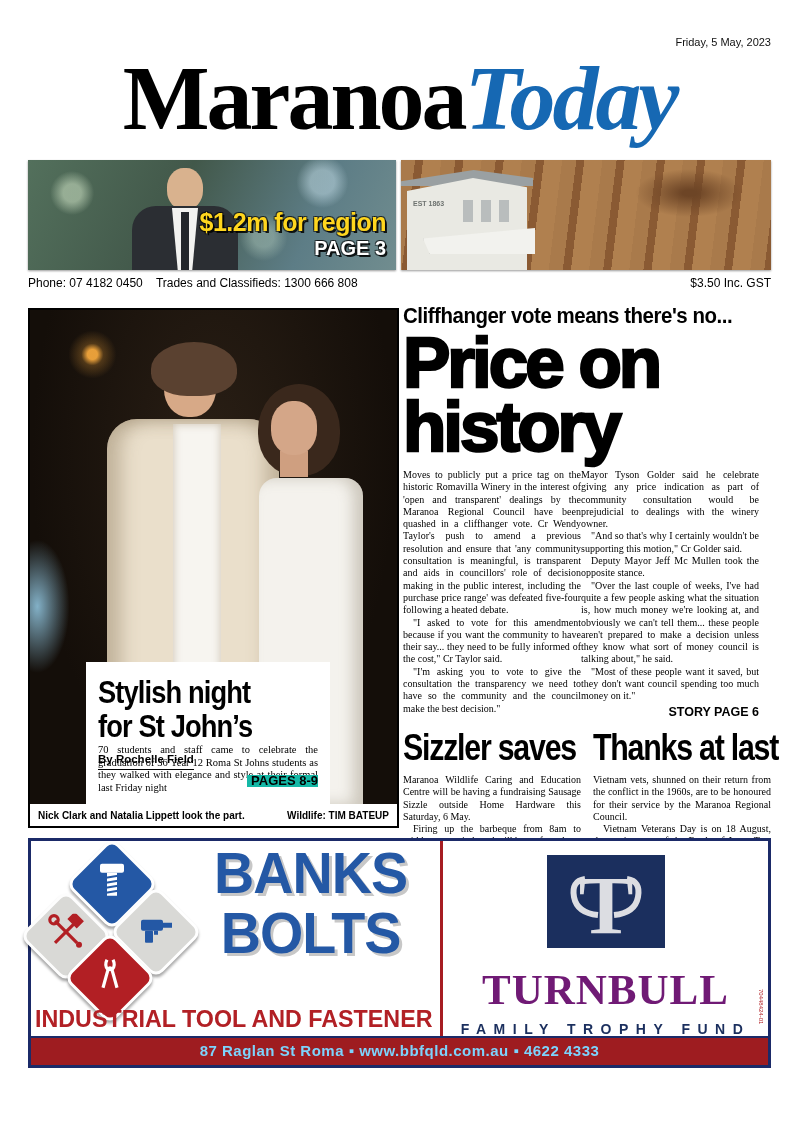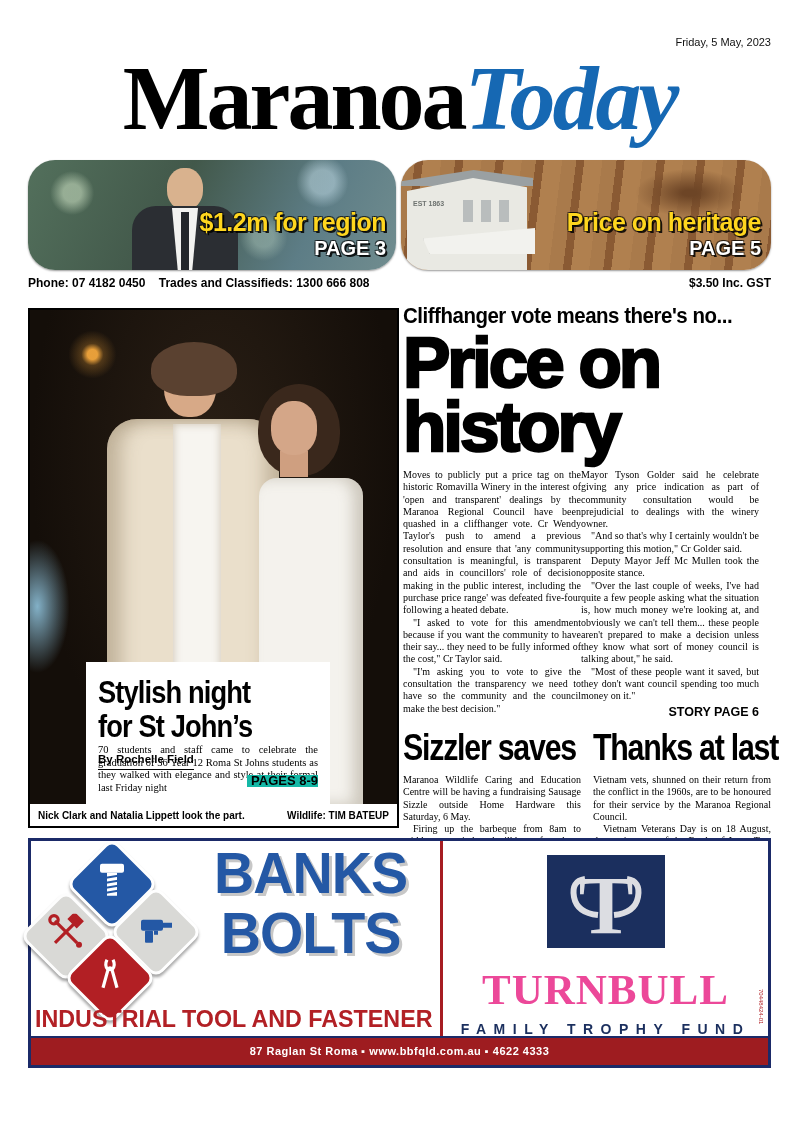--- a/index.html
+++ b/index.html
@@ -8,21 +8,21 @@
 
   
   .date{position:absolute;top:36px;right:28px;font-size:11px;color:#111;}
   .masthead{position:absolute;top:50px;left:0;width:799px;text-align:center;
             font-family:"Liberation Serif",serif;font-weight:bold;font-size:92px;line-height:96px;
             letter-spacing:-3px;white-space:nowrap;z-index:3;}
   .masthead .m2{color:#1668b3;font-style:italic;}
 
   
   .teasers{position:absolute;top:160px;left:28px;width:743px;height:110px;display:flex;gap:5px;z-index:2;}
-  .teaser{position:relative;overflow:hidden;height:110px;box-shadow:0 1px 2px rgba(0,0,0,.4);border-radius:27px;}
+  .teaser{position:relative;overflow:hidden;height:110px;box-shadow:0 1px 2px rgba(0,0,0,.4);}
   .teaser-left{width:368px;background:
      radial-gradient(circle at 12% 30%,rgba(210,230,200,.55) 0 9px,transparent 22px),
      radial-gradient(circle at 80% 20%,rgba(200,225,235,.5) 0 12px,transparent 26px),
      radial-gradient(circle at 64% 70%,rgba(190,215,200,.4) 0 10px,transparent 24px),
      linear-gradient(115deg,#53705c 0%,#42584a 40%,#5d7d86 75%,#718d8f 100%);}
   .teaser-right{width:370px;background:
      radial-gradient(ellipse 90px 40px at 78% 30%,#6d4526 0 8%,transparent 60%),
      repeating-linear-gradient(97deg,#a97a4b 0 14px,#8a5a33 14px 22px,#b0804f 22px 40px);}
   .man{position:absolute;left:92px;top:8px;width:130px;height:102px;filter:blur(.4px);}
   .man .head{position:absolute;left:47px;top:0;width:36px;height:42px;background:#d9b28e;border-radius:46%;}
@@ -40,21 +40,21 @@
   .bldg .win{position:absolute;width:10px;height:22px;background:#b9bdbd;top:34px;}
   .bldg .est{position:absolute;left:12px;top:34px;font-size:7px;font-weight:bold;color:#6e7370;line-height:8px;}
   .t-text{position:absolute;right:10px;bottom:10px;text-align:right;z-index:2;}
   .t-title{font-size:25px;font-weight:bold;color:#ffd61e;letter-spacing:-0.5px;
            text-shadow:2px 2px 0 rgba(0,0,0,.85),-1px -1px 0 rgba(0,0,0,.55),1px -1px 0 rgba(0,0,0,.55),-1px 1px 0 rgba(0,0,0,.55);}
   .t-page{font-size:20px;font-weight:bold;color:#fff;
           text-shadow:2px 2px 0 rgba(0,0,0,.85),-1px -1px 0 rgba(0,0,0,.55),1px -1px 0 rgba(0,0,0,.55),-1px 1px 0 rgba(0,0,0,.55);}
 
   
   .infobar{position:absolute;top:276px;left:28px;width:743px;display:flex;justify-content:space-between;
-           font-size:12px;font-weight:bold;white-space:pre;gap:15px;}
+           font-size:12px;font-weight:normal;white-space:pre;gap:15px;}
 
   
   .photo-box{position:absolute;left:28px;top:308px;width:367px;border:2px solid #000;background:#fff;}
   .photo{position:relative;height:494px;overflow:hidden;background:
      radial-gradient(circle at 17% 9%,rgba(242,166,60,.95) 0 5px,rgba(242,166,60,.25) 11px,transparent 24px),
      radial-gradient(ellipse 46px 95px at 2% 60%,rgba(150,205,232,.85),transparent 70%),
      radial-gradient(ellipse at 50% 30%,#2a1f15 0%,#140e09 70%);}
   .photo div{position:absolute;}
   .guy-hair{left:33%;top:6.5%;width:86px;height:54px;background:#5a4130;border-radius:50% 50% 42% 42%;}
   .guy-face{left:36.5%;top:9.5%;width:52px;height:60px;background:#d7a987;border-radius:46%;}
@@ -100,21 +100,21 @@
   .last-line{position:relative;}
   .last-line .story-inline{position:absolute;right:0;bottom:0;font-family:"Liberation Sans",sans-serif;
               font-size:12.5px;font-weight:bold;background:#fff;padding-left:4px;}
 
   
   .adblock{position:absolute;left:28px;top:838px;width:743px;border:3px solid #1b2a68;box-sizing:border-box;background:#fff;}
   .ads-row{position:relative;height:195px;display:flex;}
   .ad-banks{position:relative;width:409px;}
   .ad-divider{width:3px;background:#a61d22;}
   .ad-turnbull{position:relative;flex:1;text-align:center;}
-  .ad-footer{height:27px;background:#9e1c20;border-top:2px solid #1b2a68;color:#ffffff;font-size:11px;
+  .ad-footer{height:27px;background:#9e1c20;border-top:2px solid #1b2a68;color:#7dd3fc;font-size:15px;
              font-weight:bold;text-align:center;line-height:26px;letter-spacing:.5px;}
 
   .diamond{position:absolute;width:60px;height:60px;transform:rotate(45deg);border-radius:10px;
            border:3px solid #fff;box-shadow:2px 2px 3px rgba(0,0,0,.35);}
   .diamond svg{transform:rotate(-45deg);position:absolute;left:9px;top:9px;}
   .d-top{left:48px;top:10px;background:#2458a5;}
   .d-left{left:2px;top:62px;background:#d9d9d6;border-color:#fdfdfd;}
   .d-right{left:92px;top:58px;background:#d9d9d6;}
   .d-bottom{left:46px;top:104px;background:#b21f24;}
   .bb-text{position:absolute;left:162px;top:2px;right:2px;text-align:center;color:#2458a5;
@@ -122,21 +122,21 @@
            text-shadow:3px 3px 0 #c7c7c7;transform:scaleX(.96);transform-origin:left;}
   .bb-tag{position:absolute;left:4px;right:4px;top:164px;text-align:center;color:#b22025;
           font-size:24px;font-weight:bold;letter-spacing:0;transform:scaleX(.97);transform-origin:left;white-space:nowrap;}
   .bb-spec{position:absolute;left:8px;right:8px;top:194px;height:30px;background:#2458a5;
            border:2px solid #9db1cf;display:flex;align-items:center;justify-content:center;}
   .bb-spec .spec-label{color:#f2f2f2;font-size:19px;font-weight:bold;letter-spacing:9px;}
   .spec-dia{position:absolute;top:7px;width:13px;height:13px;background:#b21f24;transform:rotate(45deg);}
   .spec-dia.l{left:10px;} .spec-dia.r{right:10px;}
 
   .tb-logo{display:inline-block;margin-top:14px;width:118px;height:93px;background:#1b2f5e;}
-  .tb-name{font-family:"Liberation Serif",serif;font-size:43px;font-weight:bold;color:#ec4899;
+  .tb-name{font-family:"Liberation Serif",serif;font-size:43px;font-weight:bold;color:#701a75;
            letter-spacing:1px;margin-top:16px;line-height:44px;}
   .tb-sub{font-size:14px;font-weight:bold;color:#1b2f5e;letter-spacing:7.5px;margin-top:9px;}
   .ad-code{position:absolute;right:4px;top:148px;writing-mode:vertical-rl;font-size:6px;color:#b22025;}
 </style>
 </head>
 <body>
 
 <div id="page">
 
   <div class="date">Friday, 5 May, 2023</div>
@@ -158,24 +158,20 @@
     </div>
     <div class="teaser teaser-right">
       <div class="bldg">
         <div class="roof"></div>
         <div class="facade"></div>
         <div class="est">EST 1863</div>
         <div class="win" style="left:62px"></div>
         <div class="win" style="left:80px"></div>
         <div class="win" style="left:98px"></div>
         <div class="awning"></div>
-      </div>
-      <div class="t-text">
-        <div class="t-title">Price on heritage</div>
-        <div class="t-page">PAGE 5</div>
       </div>
     </div>
   </div>
 
   <div class="infobar">
     <span>Phone: 07 4182 0450    Trades and Classifieds: 1300 666 808</span>
     <span>$3.50 Inc. GST</span>
   </div>
 
   <div class="photo-box">

